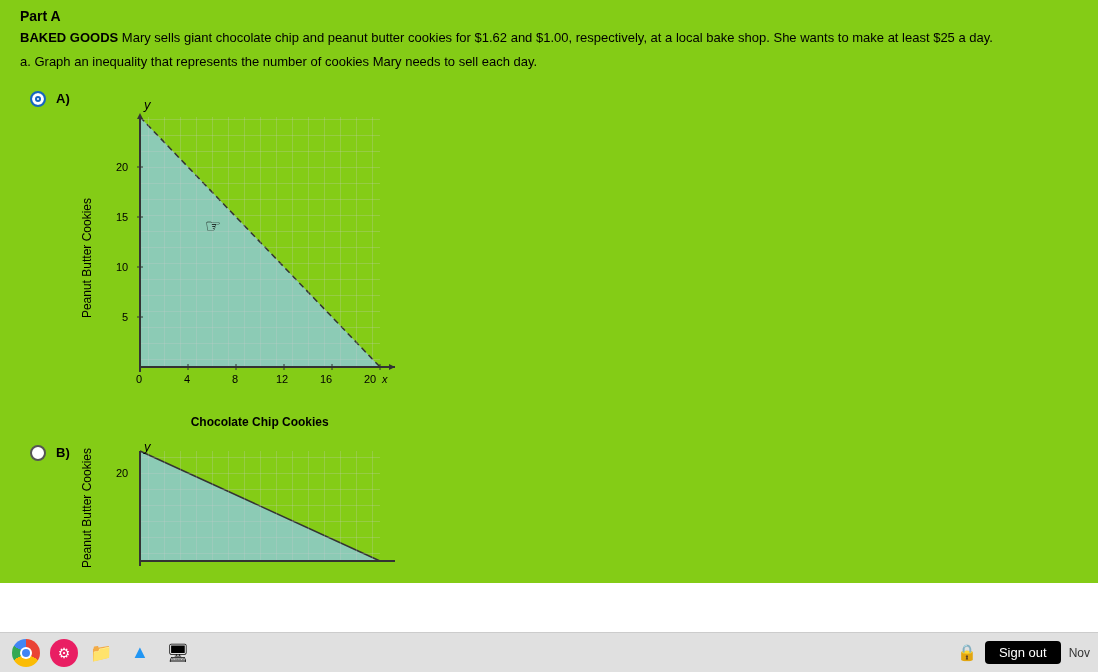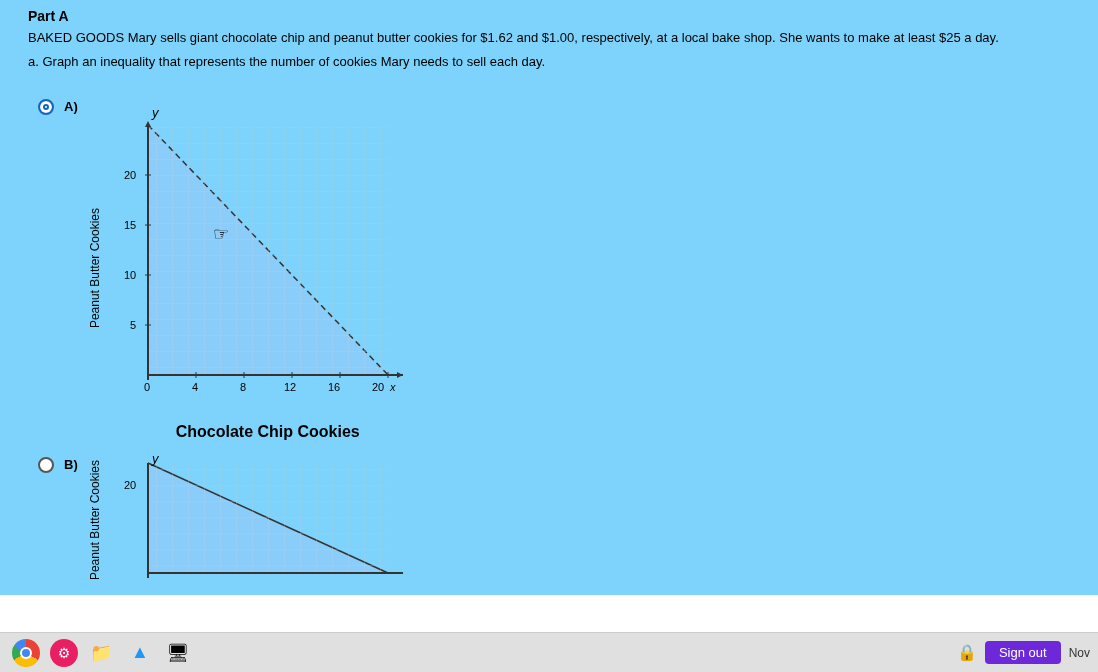--- a/index.html
+++ b/index.html
@@ -6,44 +6,44 @@
     body {
       font-family: Arial, sans-serif;
       background: #fff;
       width: 1098px;
       height: 672px;
       overflow: hidden;
       position: relative;
     }
 
     .main-content {
-      padding: 8px 28px;
-      background: #7dd3fc;
+      padding: 8px 20px;
+      background: #84cc16;
     }
 
     .part-a-label {
       font-weight: bold;
       font-size: 14px;
       margin-bottom: 4px;
     }
 
     .problem-text {
       font-size: 13px;
       line-height: 1.5;
       margin-bottom: 4px;
     }
 
     .problem-text strong {
-      font-weight: normal;
+      font-weight: bold;
     }
 
     .sub-text {
       font-size: 13px;
       line-height: 1.5;
-      margin-bottom: 24px;
+      margin-bottom: 16px;
     }
 
     .options-container {
       display: flex;
       flex-direction: column;
       gap: 12px;
       padding-left: 10px;
     }
 
     .option-row {
@@ -87,21 +87,21 @@
       text-align: center;
       white-space: nowrap;
       margin-right: 2px;
     }
 
     .chart-area {
       position: relative;
     }
 
     .x-axis-label {
-      font-size: 16px;
+      font-size: 12px;
       font-weight: bold;
       text-align: center;
       margin-top: 4px;
     }
 
     
     .taskbar {
       position: absolute;
       bottom: 0;
       left: 0;
@@ -128,21 +128,21 @@
       width: 28px;
       height: 28px;
       border-radius: 50%;
       display: flex;
       align-items: center;
       justify-content: center;
       font-size: 16px;
     }
 
     .sign-out-btn {
-      background: #6d28d9;
+      background: #000000;
       color: white;
       border: none;
       padding: 4px 14px;
       border-radius: 4px;
       font-size: 13px;
       cursor: pointer;
     }
 
     .oct-text {
       font-size: 12px;

